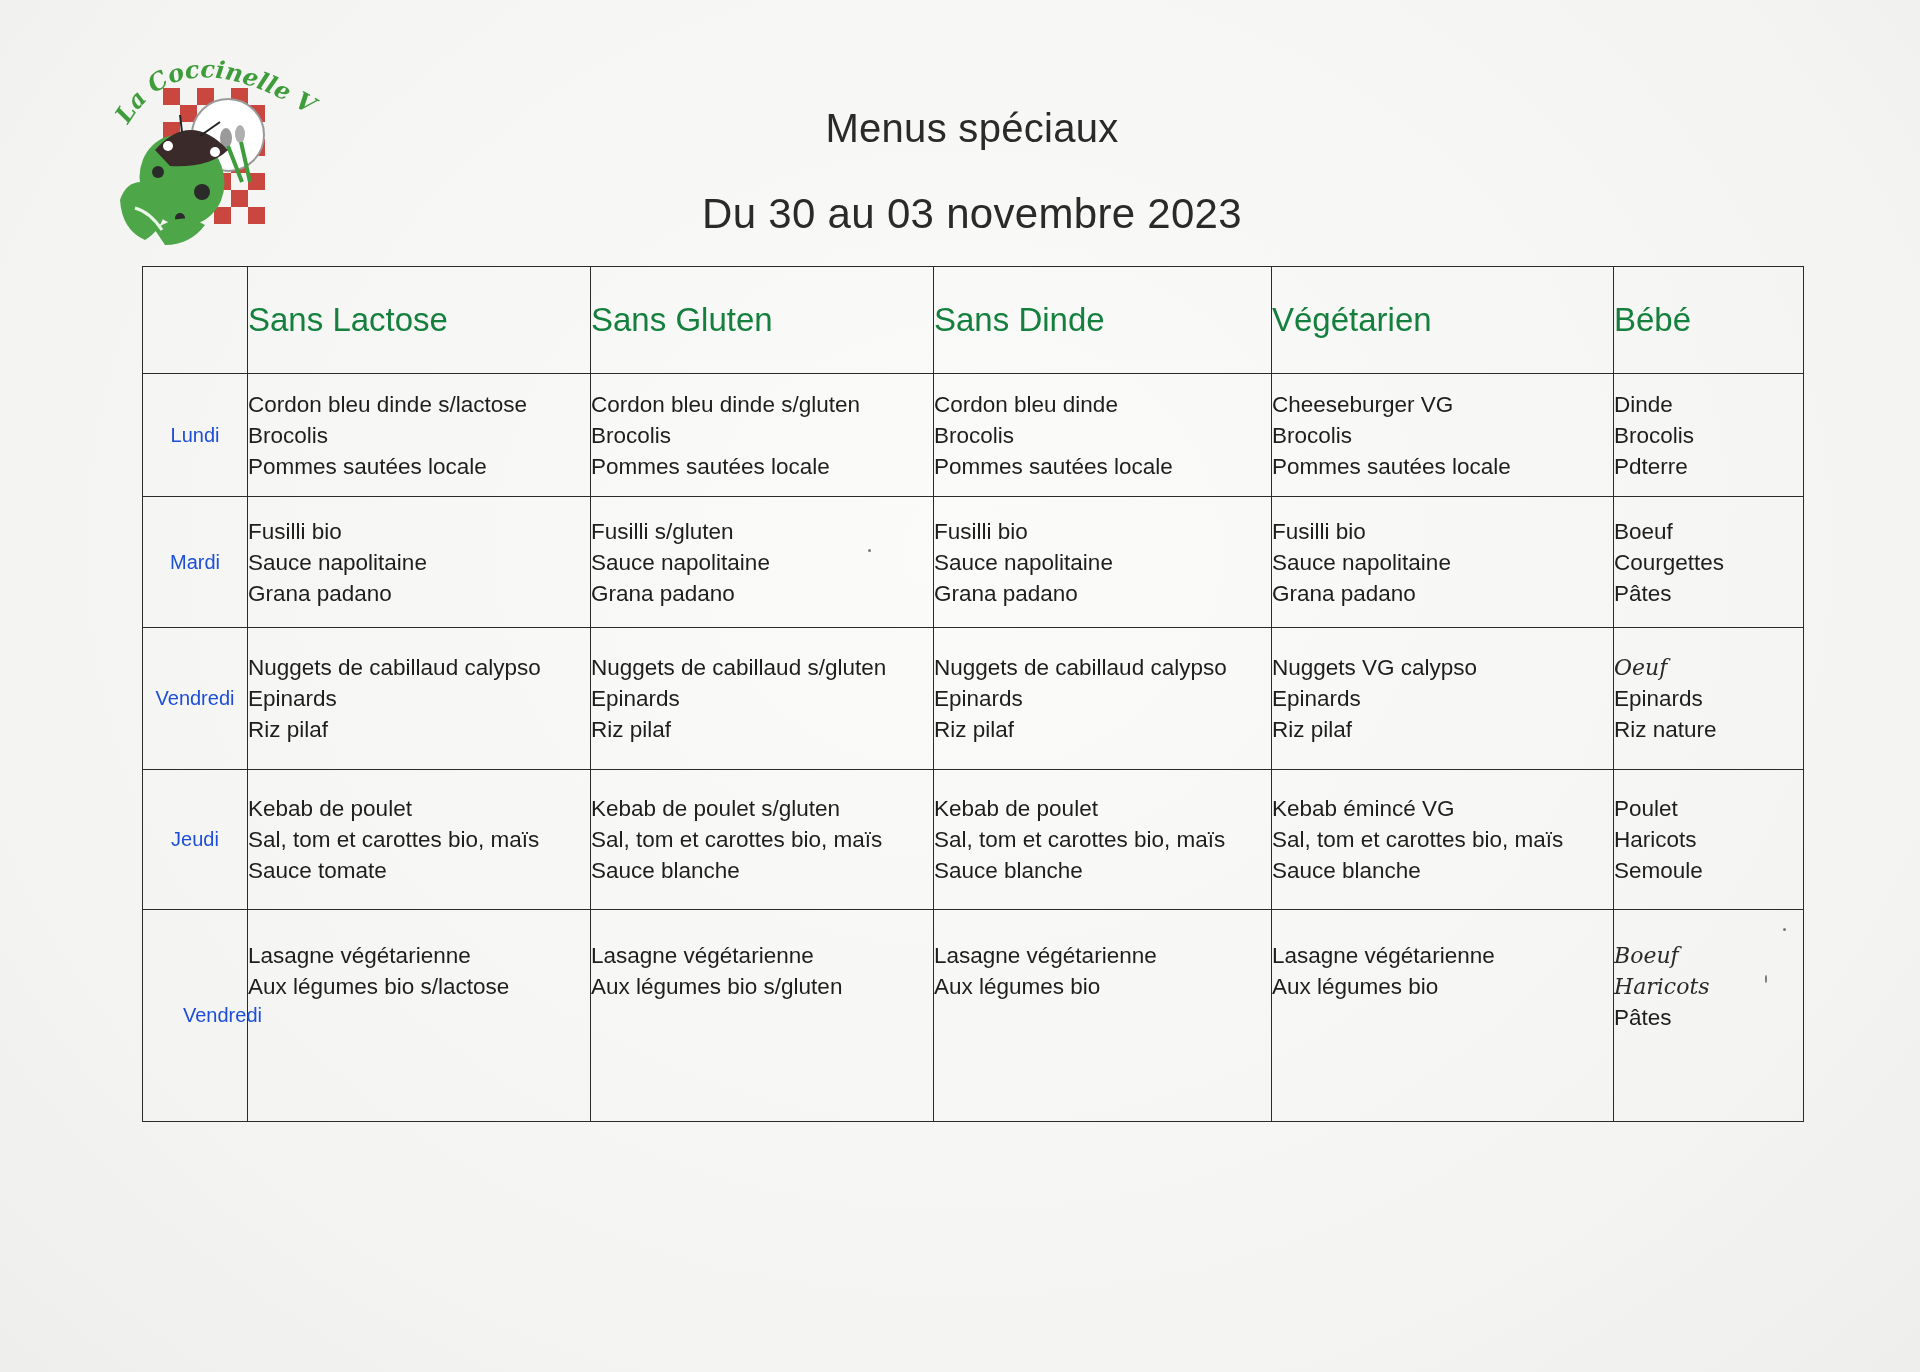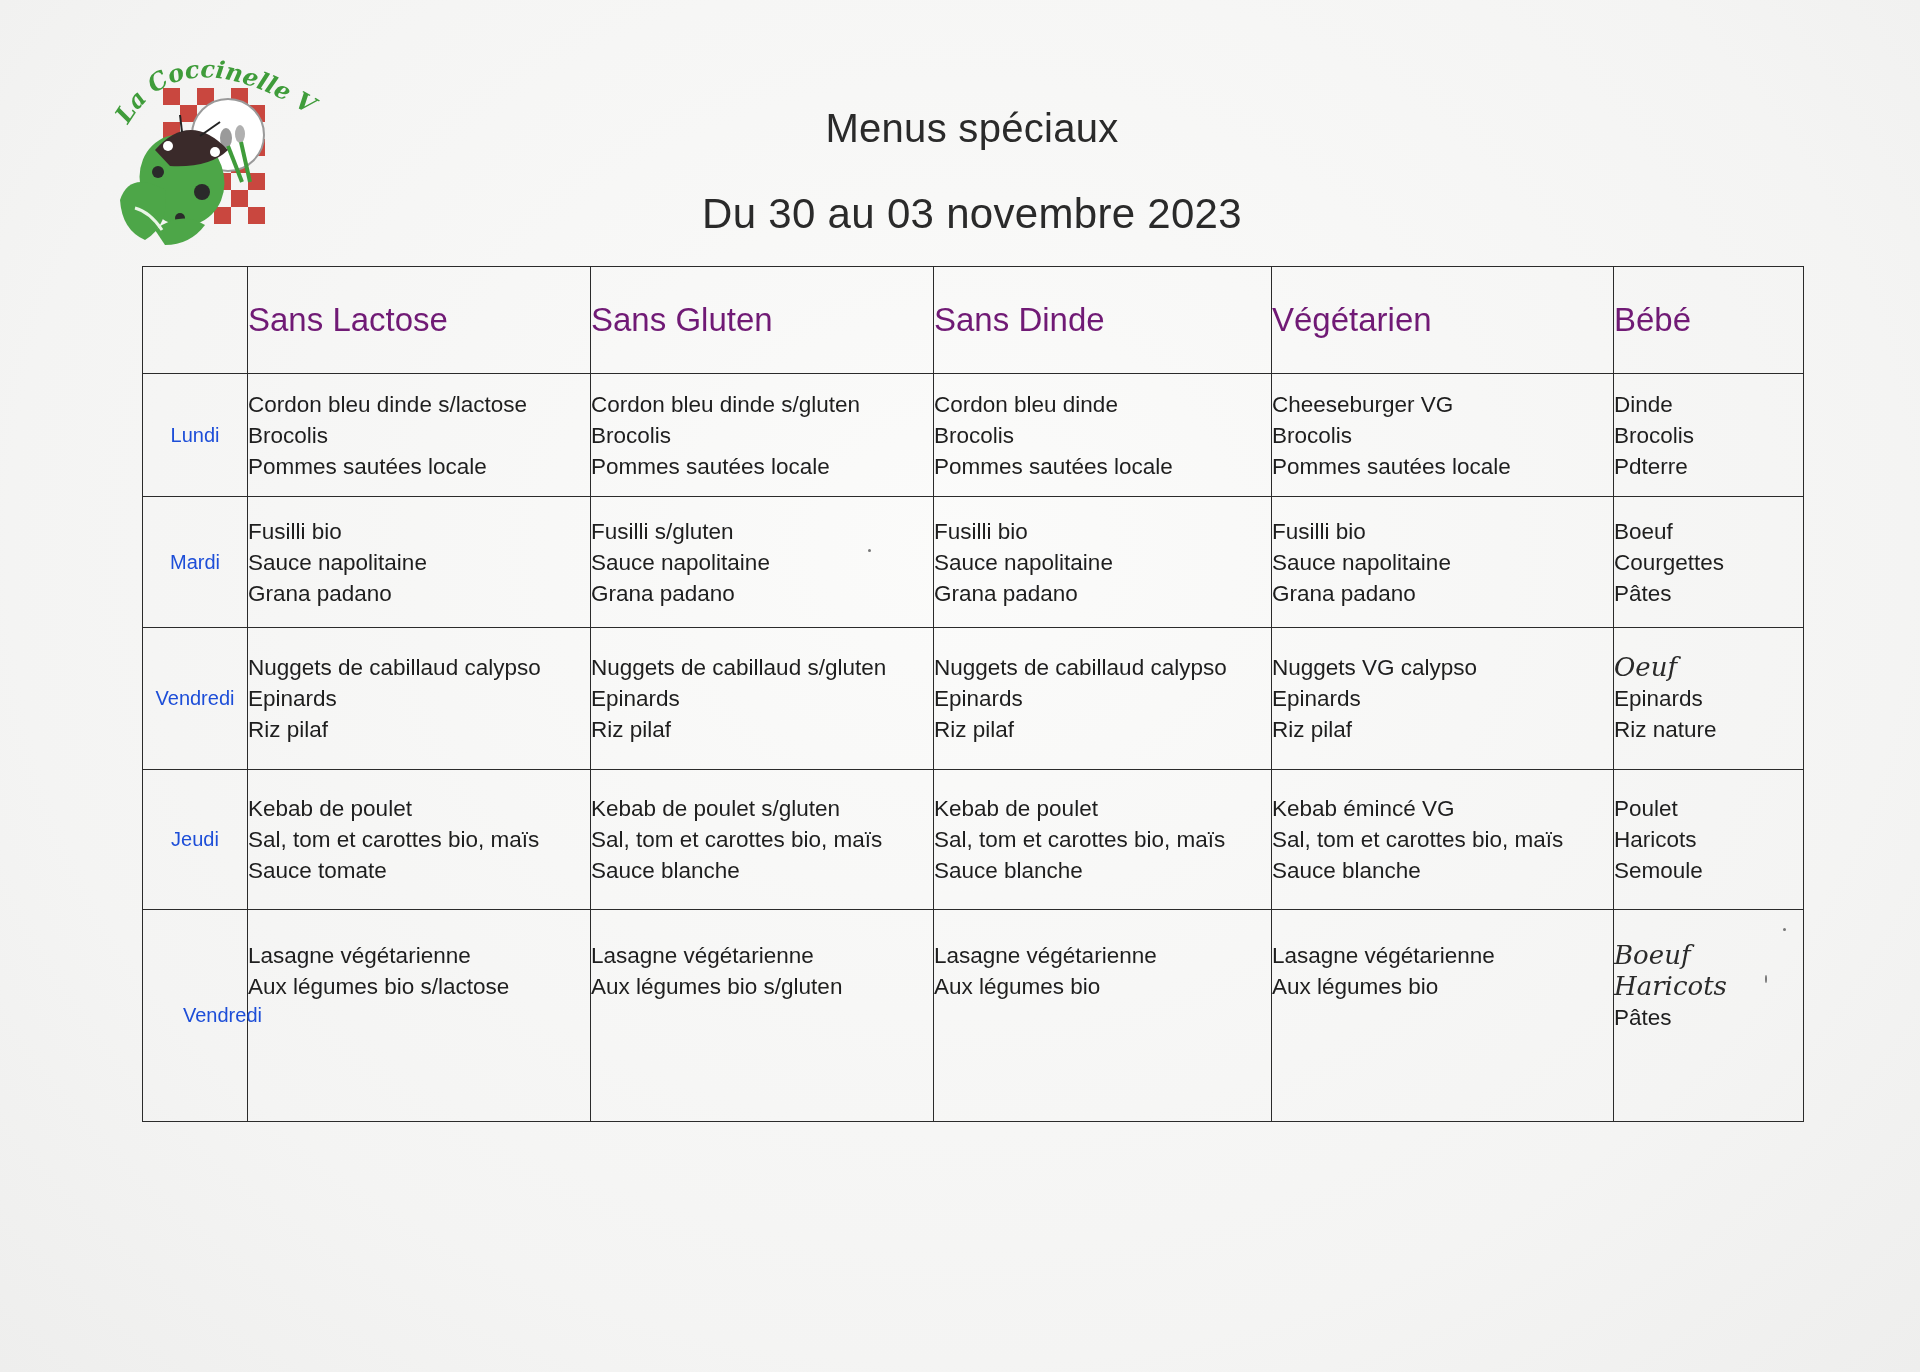--- a/index.html
+++ b/index.html
@@ -24,31 +24,31 @@
   table.menu {
     position: absolute; left: 142px; top: 266px;
     border-collapse: collapse; table-layout: fixed;
     width: 1661px;
   }
   table.menu td, table.menu th {
     border: 1.6px solid #2b2b2b; vertical-align: middle; padding: 0;
   }
   th.col-head {
     height: 106px; text-align: left; font-weight: normal;
-    font-size: 33px; color: #701a75; padding-left: 30px; padding-top: 8px;
+    font-size: 33px; color: #15803d; padding-left: 30px; padding-top: 8px;
   }
   th.corner { height: 106px; }
   td.day {
     text-align: center; font-size: 20px; color: #1d4ed8;
     font-family: "Liberation Sans Narrow", "Liberation Sans", sans-serif;
   }
   td.cell { padding-left: 13px; font-size: 22.5px; line-height: 31px; color: #1e1e1e; }
   td.cell .line { display: block; white-space: nowrap; }
   td.cell .hand {
-    font-family: "DejaVu Serif", serif; font-style: italic; font-size: 26px; color: #2a2a2a;
+    font-family: "DejaVu Serif", serif; font-style: italic; font-size: 22px; color: #2a2a2a;
   }
   tr.r-lundi td { height: 122px; }
   tr.r-mardi td { height: 130px; }
   tr.r-mercredi td { height: 141px; }
   tr.r-jeudi td { height: 139px; }
   tr.r-vendredi td { height: 181px; vertical-align: top; }
   tr.r-vendredi td.day { vertical-align: middle; padding-left: 40px; }
   tr.r-vendredi td.cell { padding-top: 30px; }
 
   .scan-speck { position: absolute; width: 3px; height: 3px; background: #777; border-radius: 50%; }

